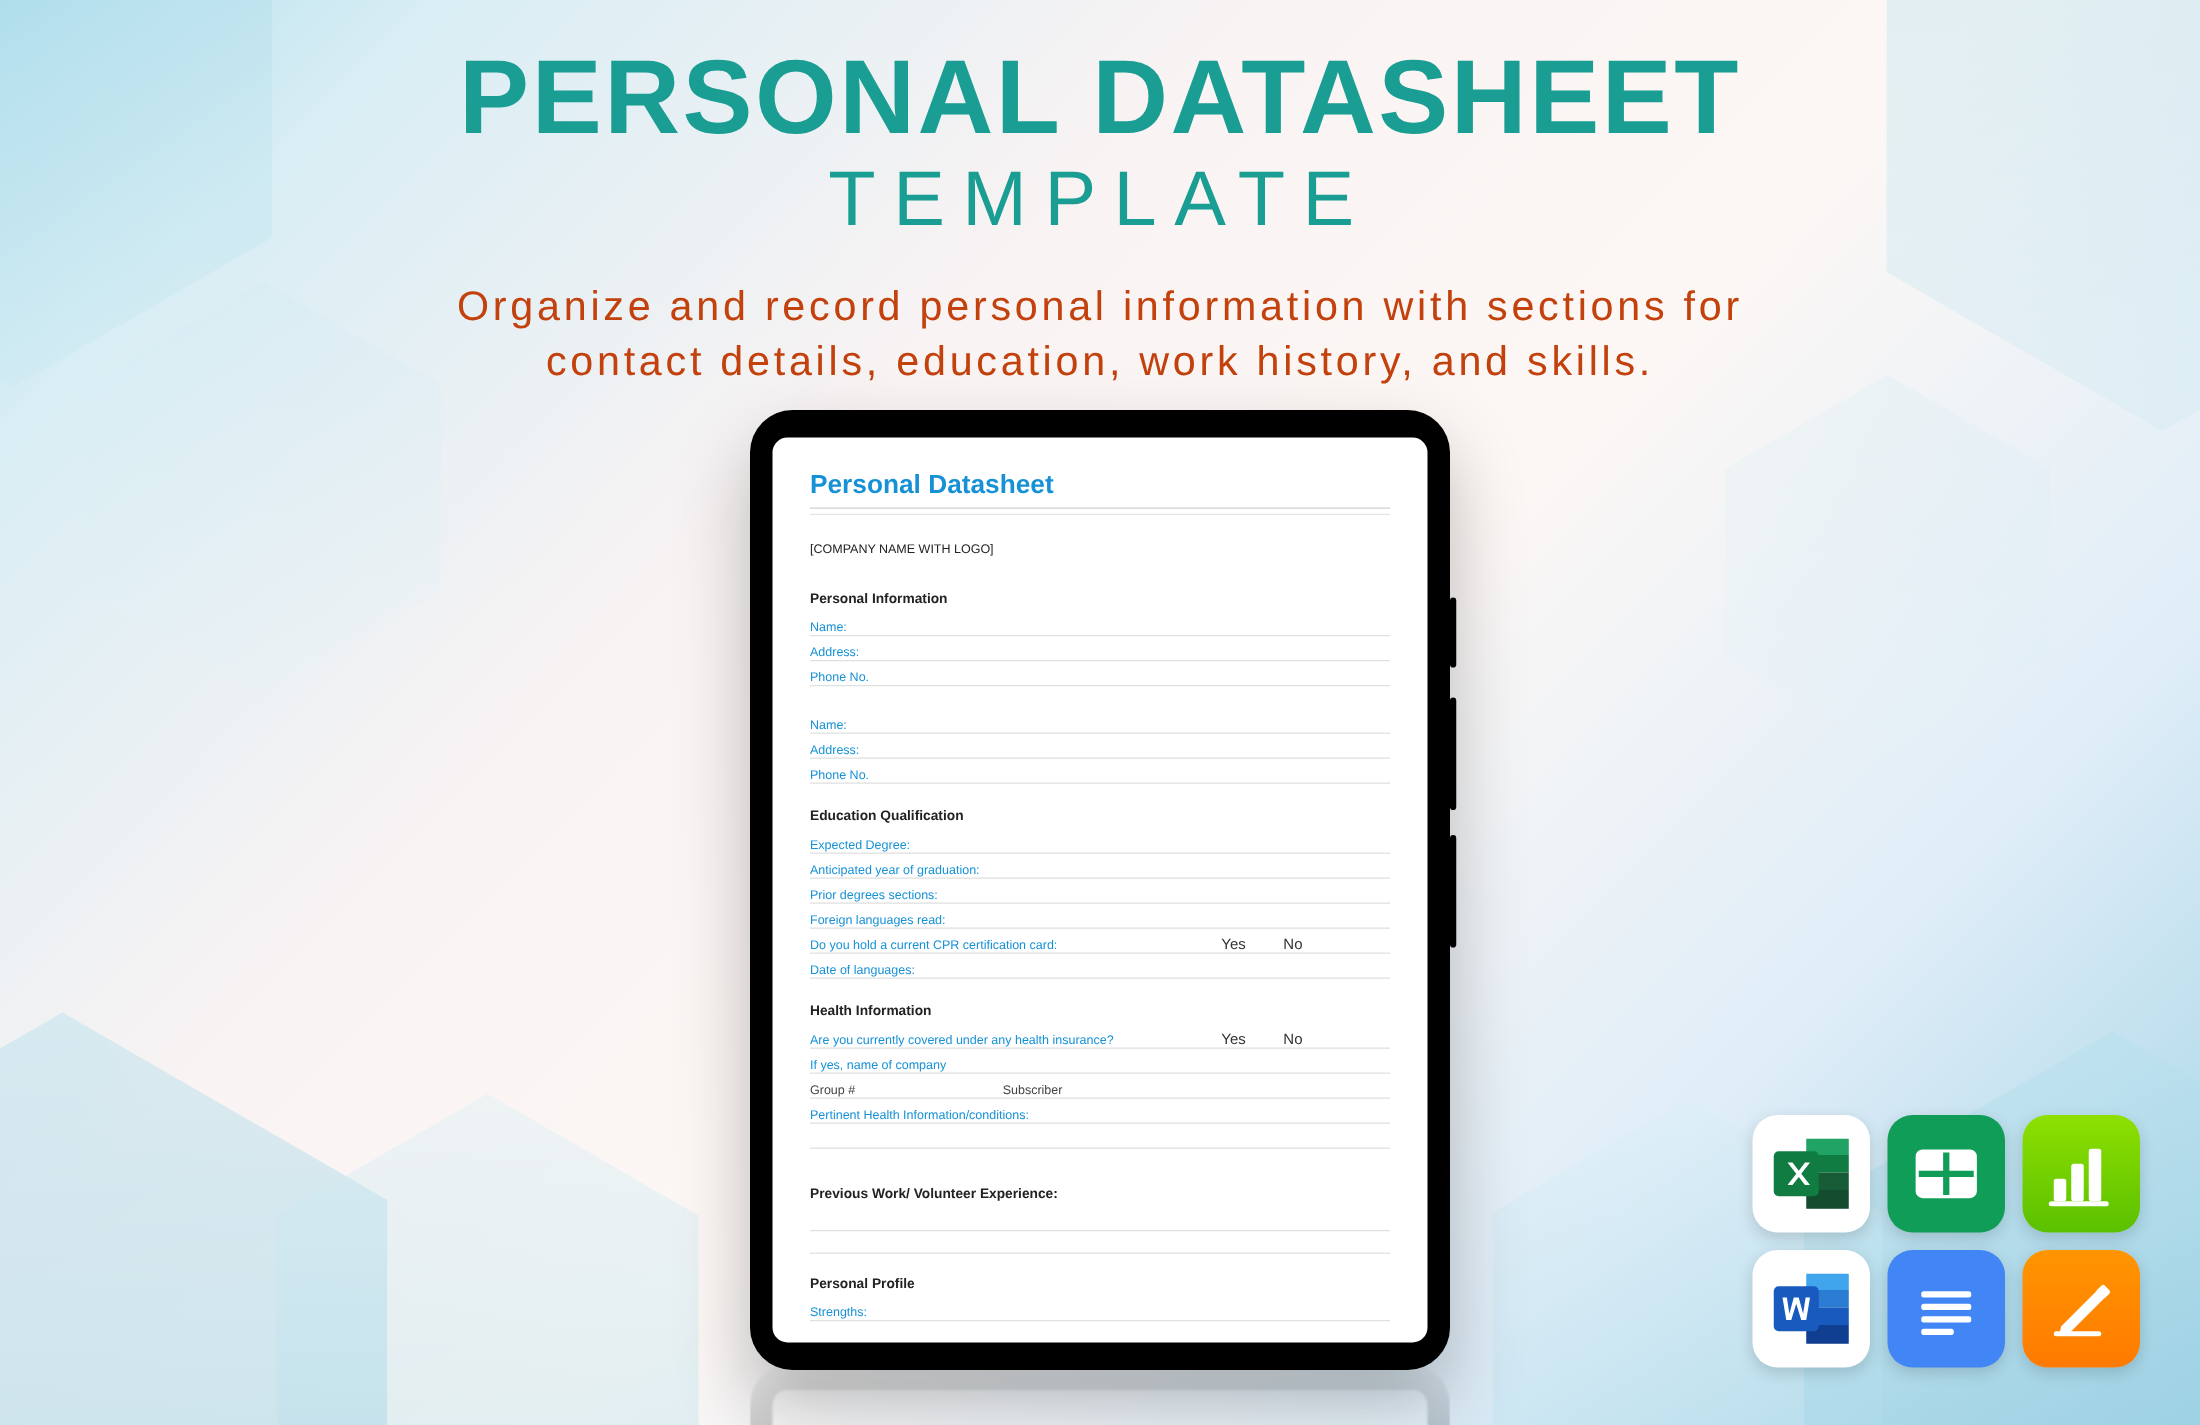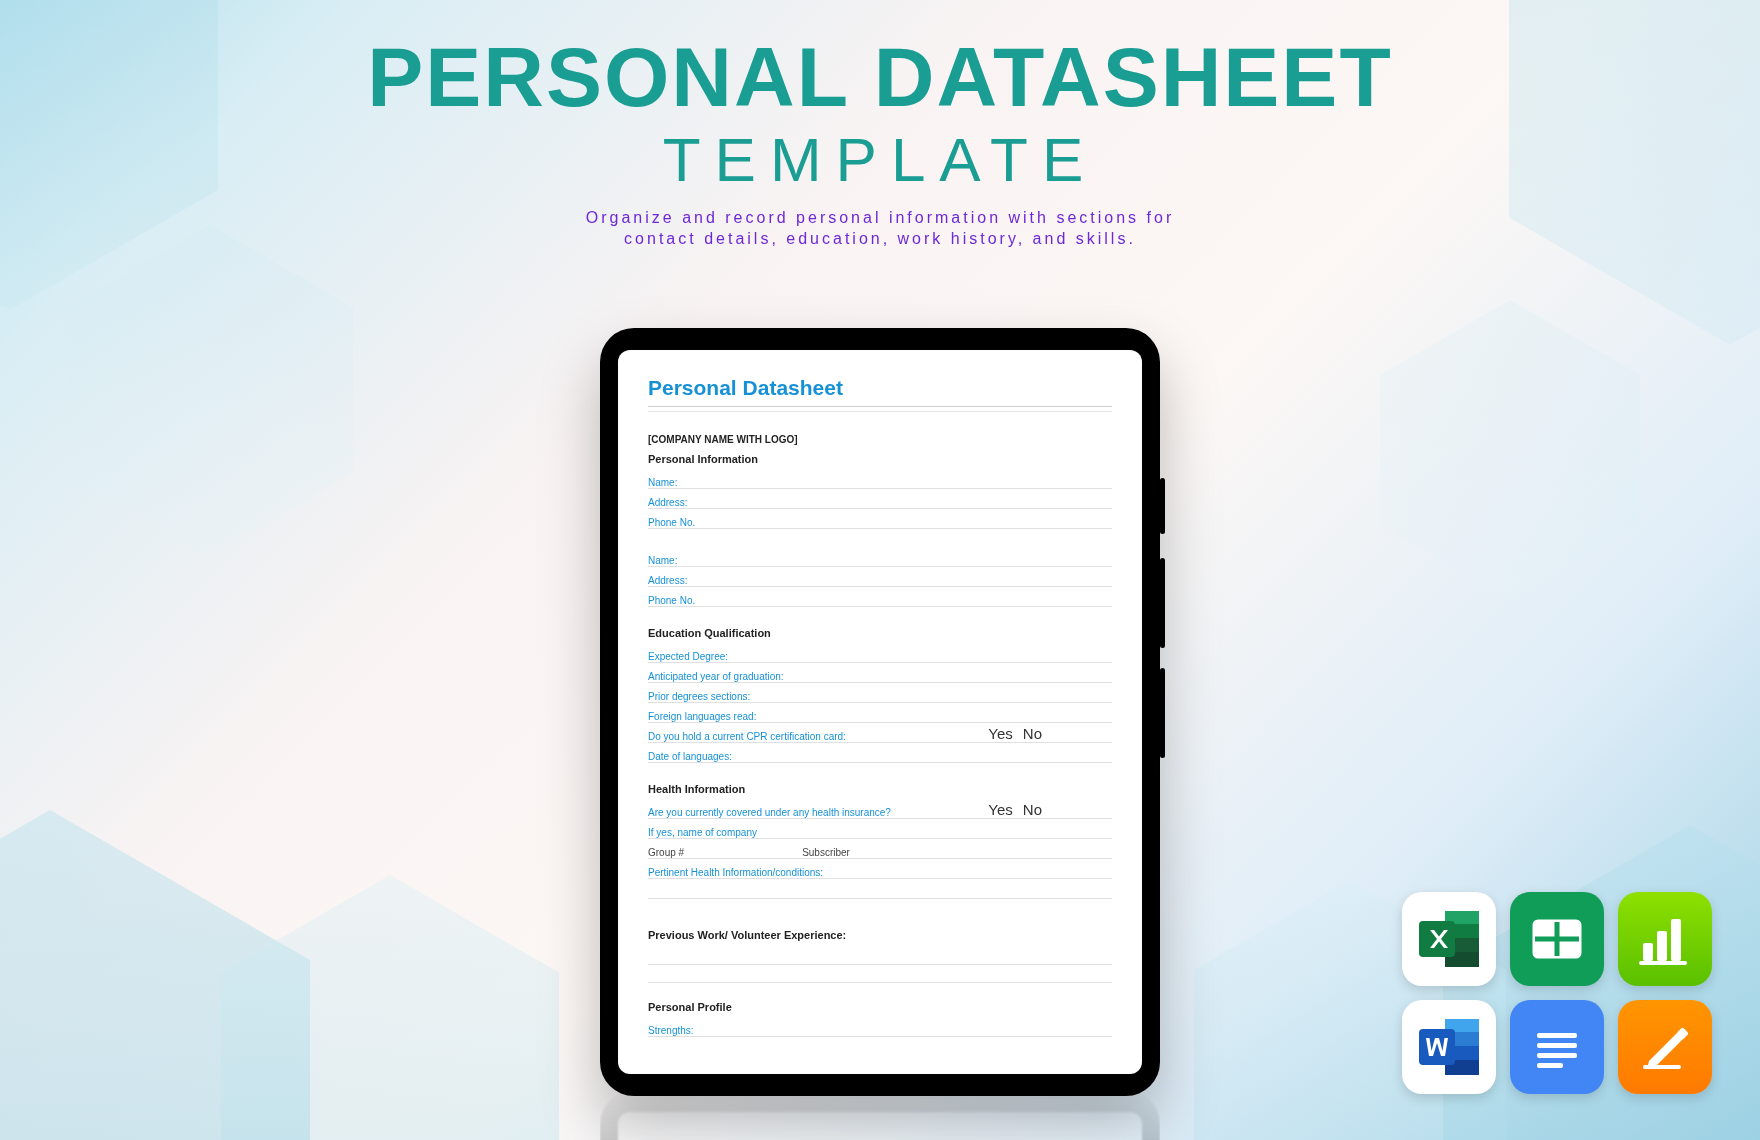--- a/index.html
+++ b/index.html
@@ -50,26 +50,26 @@
     line-height:0.95;
   }
   .headline h2 {
     font-size:62px;
     font-weight:400;
     letter-spacing:14px;
     color:#1a9d93;
     margin-top:6px;
   }
   .headline p {
-    font-size:16px;
+    font-size:33px;
     font-weight:400;
-    color:#6d28d9;
+    color:#c2410c;
     letter-spacing:3px;
     line-height:1.35;
-    margin-top:12px;
+    margin-top:28px;
   }
 
   
   .tablet-wrap {
     position:absolute;
     left:50%;
     top:328px;
     transform:translateX(-50%);
     width:560px;
     height:768px;
@@ -109,32 +109,32 @@
   }
   .doc-title {
     color:#1691d6;
     font-size:21px;
     font-weight:700;
     border-bottom:1px solid #d0d0d0;
     padding-bottom:6px;
     margin-bottom:4px;
   }
   .doc-title-underline { border-bottom:1px solid #e5e5e5; margin-bottom:22px; }
-  .company { font-weight:700; font-size:10px; color:#222; margin-bottom:8px; }
+  .company { font-weight:400; font-size:10px; color:#222; margin-bottom:28px; }
   .section-head { font-weight:700; color:#222; font-size:11px; margin-bottom:6px; }
   .field-row {
     display:flex;
     align-items:flex-end;
     border-bottom:1px solid #e0e0e0;
     height:18px;
     margin-bottom:2px;
   }
   .field-label { color:#1691d6; font-size:10px; white-space:nowrap; padding-right:8px; }
   .field-static { color:#444; font-size:10px; white-space:nowrap; padding-right:8px; }
-  .yn { display:flex; gap:10px; font-size:15px; color:#333; margin-left:auto; padding-right:70px;}
+  .yn { display:flex; gap:30px; font-size:12px; color:#333; margin-left:auto; padding-right:70px;}
   .spacer { height:18px; }
   .spacer-lg { height:30px; }
   .blank-lines .line { border-bottom:1px solid #e0e0e0; height:18px; }
 
   
   .reflection {
     position:absolute;
     left:50%;
     top:1090px;
     transform:translateX(-50%) scaleY(-1);

